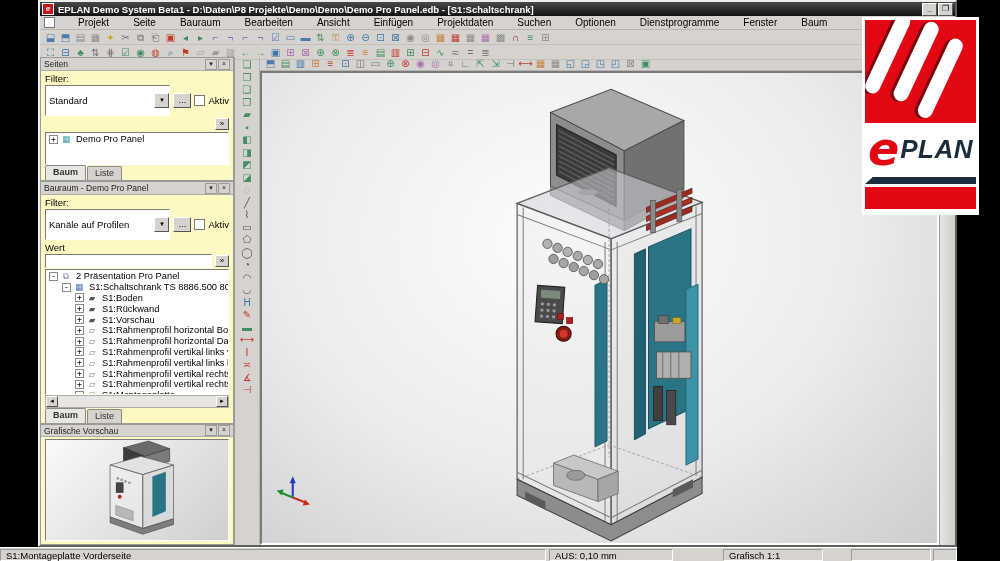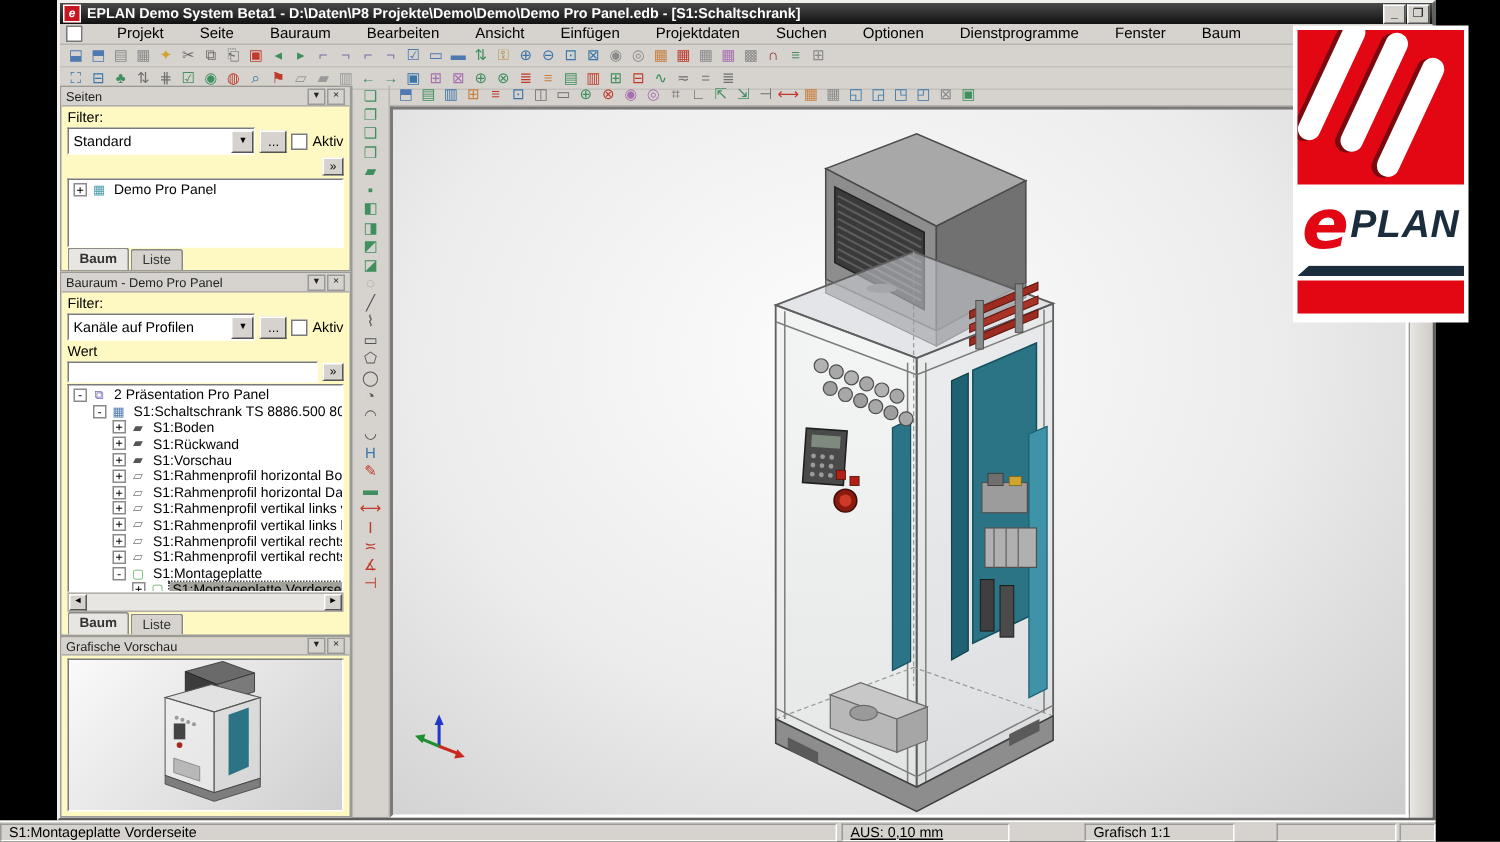--- a/index.html
+++ b/index.html
@@ -26,21 +26,21 @@
   
   .main{position:absolute;left:0;top:55px;right:0;bottom:0;display:flex;}
   .dock{width:194px;flex:none;display:flex;flex-direction:column;border-right:1px solid #9a9a9a;}
   .panel{display:flex;flex-direction:column;border:1px solid #9a9a9a;background:#fef9c3;box-sizing:border-box;overflow:hidden;}
   .phead{height:12px;display:flex;align-items:center;font-size:8.5px;padding:0 3px;background:#d6d3ce;
          border-bottom:1px solid #b0ada8;color:#222;}
   .phead .sp{flex:1;}
   .pbtn{width:10px;height:9px;font-size:7px;line-height:8px;text-align:center;border:1px solid #9a9a9a;background:#d6d3ce;margin-left:1px;}
   .plabel{font-size:9.5px;margin:2px 4px 1px;}
   .comborow{display:flex;align-items:center;margin:0 4px;gap:3px;}
-  .combo{flex:1;height:18px;background:#fff;border:1px solid;border-color:#7a7a7a #fff #fff #7a7a7a;
+  .combo{flex:1;height:31px;background:#fff;border:1px solid;border-color:#7a7a7a #fff #fff #7a7a7a;
          display:flex;align-items:center;font-size:9.5px;padding-left:3px;box-sizing:border-box;}
   .combo .arrowbtn{margin-left:auto;width:13px;height:13px;background:#d6d3ce;border:1px solid;border-color:#fff #555 #555 #fff;
          font-size:6px;line-height:12px;text-align:center;flex:none;}
   .smallbtn{width:18px;height:15px;background:#d6d3ce;border:1px solid;border-color:#fff #555 #555 #fff;
             font-size:9px;line-height:13px;text-align:center;flex:none;box-sizing:border-box;}
   .chk{display:flex;align-items:center;gap:3px;font-size:9.5px;flex:none;}
   .chkbox{width:9px;height:9px;background:#fff;border:1px solid #7a7a7a;}
   .applyrow{display:flex;justify-content:flex-end;margin:2px 4px 1px;}
   .treebox{flex:1;margin:1px 4px 0;background:#fff;border:1px solid;border-color:#7a7a7a #fff #fff #7a7a7a;
            overflow:hidden;padding-top:1px;}
@@ -552,21 +552,21 @@
           </svg>
         </div>
         <div class="vscroll"></div>
       </div>
     </div>
   </div>
 </div>
 
 <div class="statusbar">
   <span class="scell grow">S1:Montageplatte Vorderseite</span>
-  <span class="scell" style="width:112px;text-decoration:underline;">AUS: 0,10 mm</span>
+  <span class="scell" style="width:124px;">AUS: 0,10 mm</span>
   <span class="scell" style="width:100px;margin-left:50px;">Grafisch 1:1</span>
   <span class="scell" style="width:80px;margin-left:28px;"></span>
   <span class="scell" style="width:24px;margin-left:2px;"></span>
 </div>
 
 <div class="logo">
   <div class="logo-red">
     <svg width="111" height="103" viewBox="0 0 111 103">
       <g transform="rotate(25 55 51)">
         <rect x="8" y="8" width="15" height="86" rx="7.5" fill="#7a0a10"></rect>

